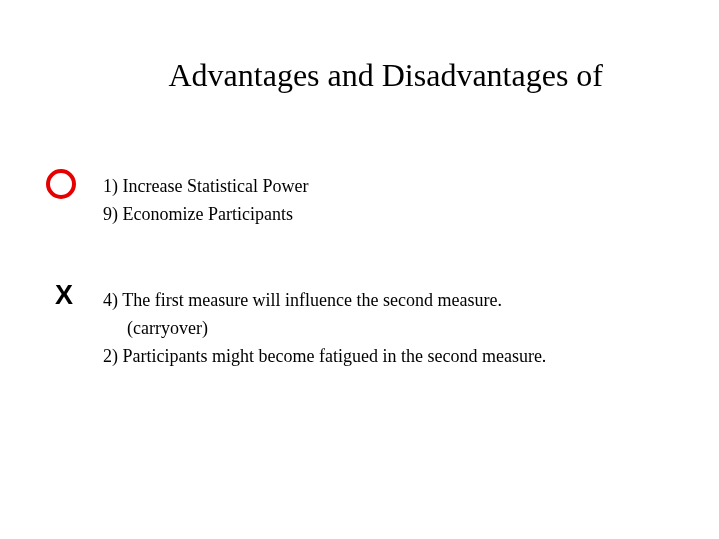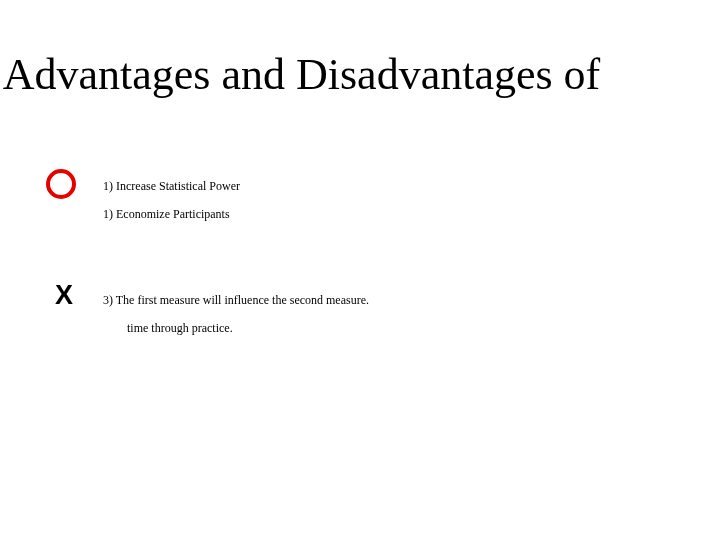--- a/index.html
+++ b/index.html
@@ -1,43 +1,46 @@
 <!DOCTYPE html>
 <html><head>
 <meta charset="utf-8">
 <style>
   html, body { margin:0; padding:0; background:#ffffff; }
   body { width:719px; height:539px; position:relative; overflow:hidden;
          font-family:"Liberation Serif", serif; color:#000; }
-  .title { position:absolute; left:0; width:603px; top:54px; text-align:center;
-           font-size:44px; line-height:42px; }
+  .title { position:absolute; left:0; width:603px; top:54px; text-align:right;
+           font-size:32px; line-height:42px; }
   .circle { position:absolute; left:46px; top:169px; width:30px; height:30px;
             border:4px solid #e60000; border-radius:50%; box-sizing:border-box; }
   .xmark { position:absolute; left:55px; top:280px; font-family:"Liberation Sans", sans-serif;
            font-weight:bold; font-size:27px; line-height:30px; }
-  .list { position:absolute; left:103px; font-size:12px; line-height:28px; margin:0; padding:0; list-style:none; }
+  .list { position:absolute; left:103px; font-size:18px; line-height:28px; margin:0; padding:0; list-style:none; }
   .list li { margin:0; padding:0; }
   .adv { top:172px; }
   .dis { top:286px; }
   .indent { padding-left:24px; display:block; }
 </style>
 </head>
 <body>
 
 <div class="title">
   <div>Advantages and Disadvantages of</div>
 </div>
 
 <div class="circle"></div>
 <ul class="list adv">
   <li>1) Increase Statistical Power</li>
-  <li>1) Economize Participants</li>
+  <li>9) Economize Participants</li>
 </ul>
 
 <div class="xmark">X</div>
 <ul class="list dis">
   <li>
-    <span>3) The first measure will influence the second measure.</span>
+    <span>4) The first measure will influence the second measure.</span>
+    <span class="indent">(carryover)</span>
   </li>
   <li>
-    <span class="indent">time through practice.</span>
+    <span>2) Participants might become fatigued in the second measure.</span>
+  </li>
+  <li>
   </li>
 </ul>
 
 </body></html>

